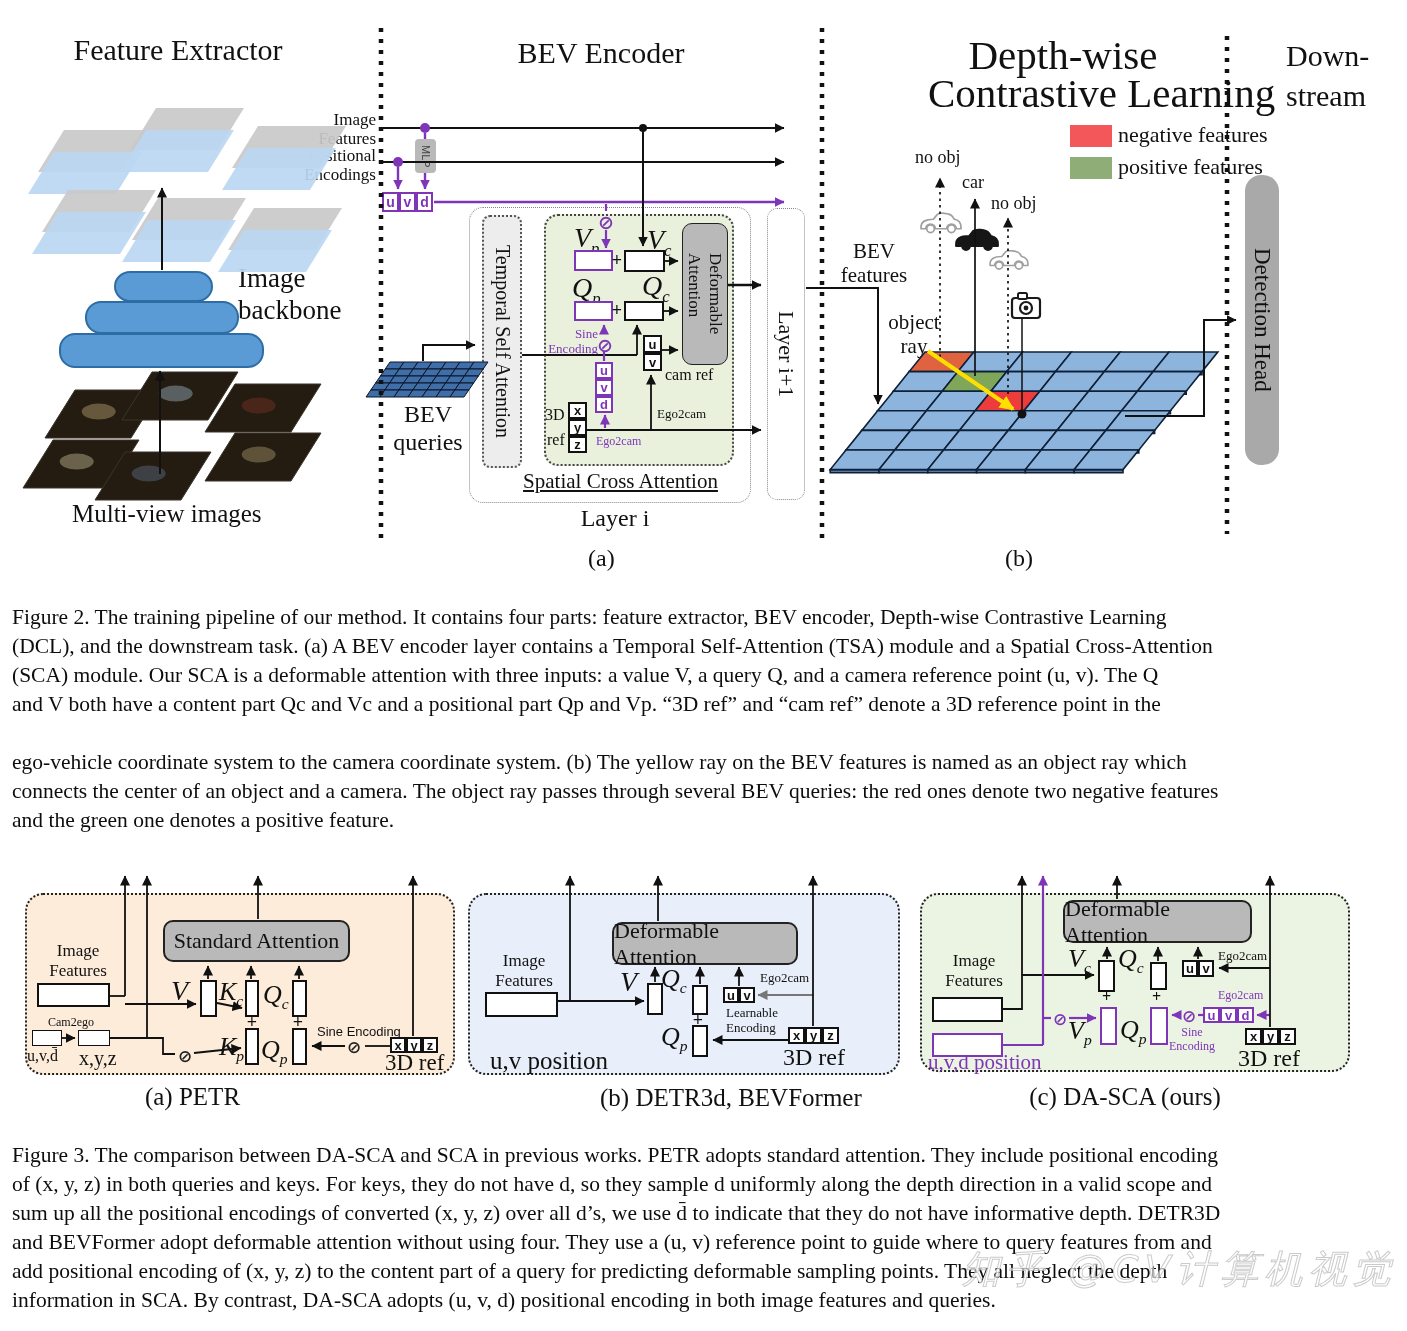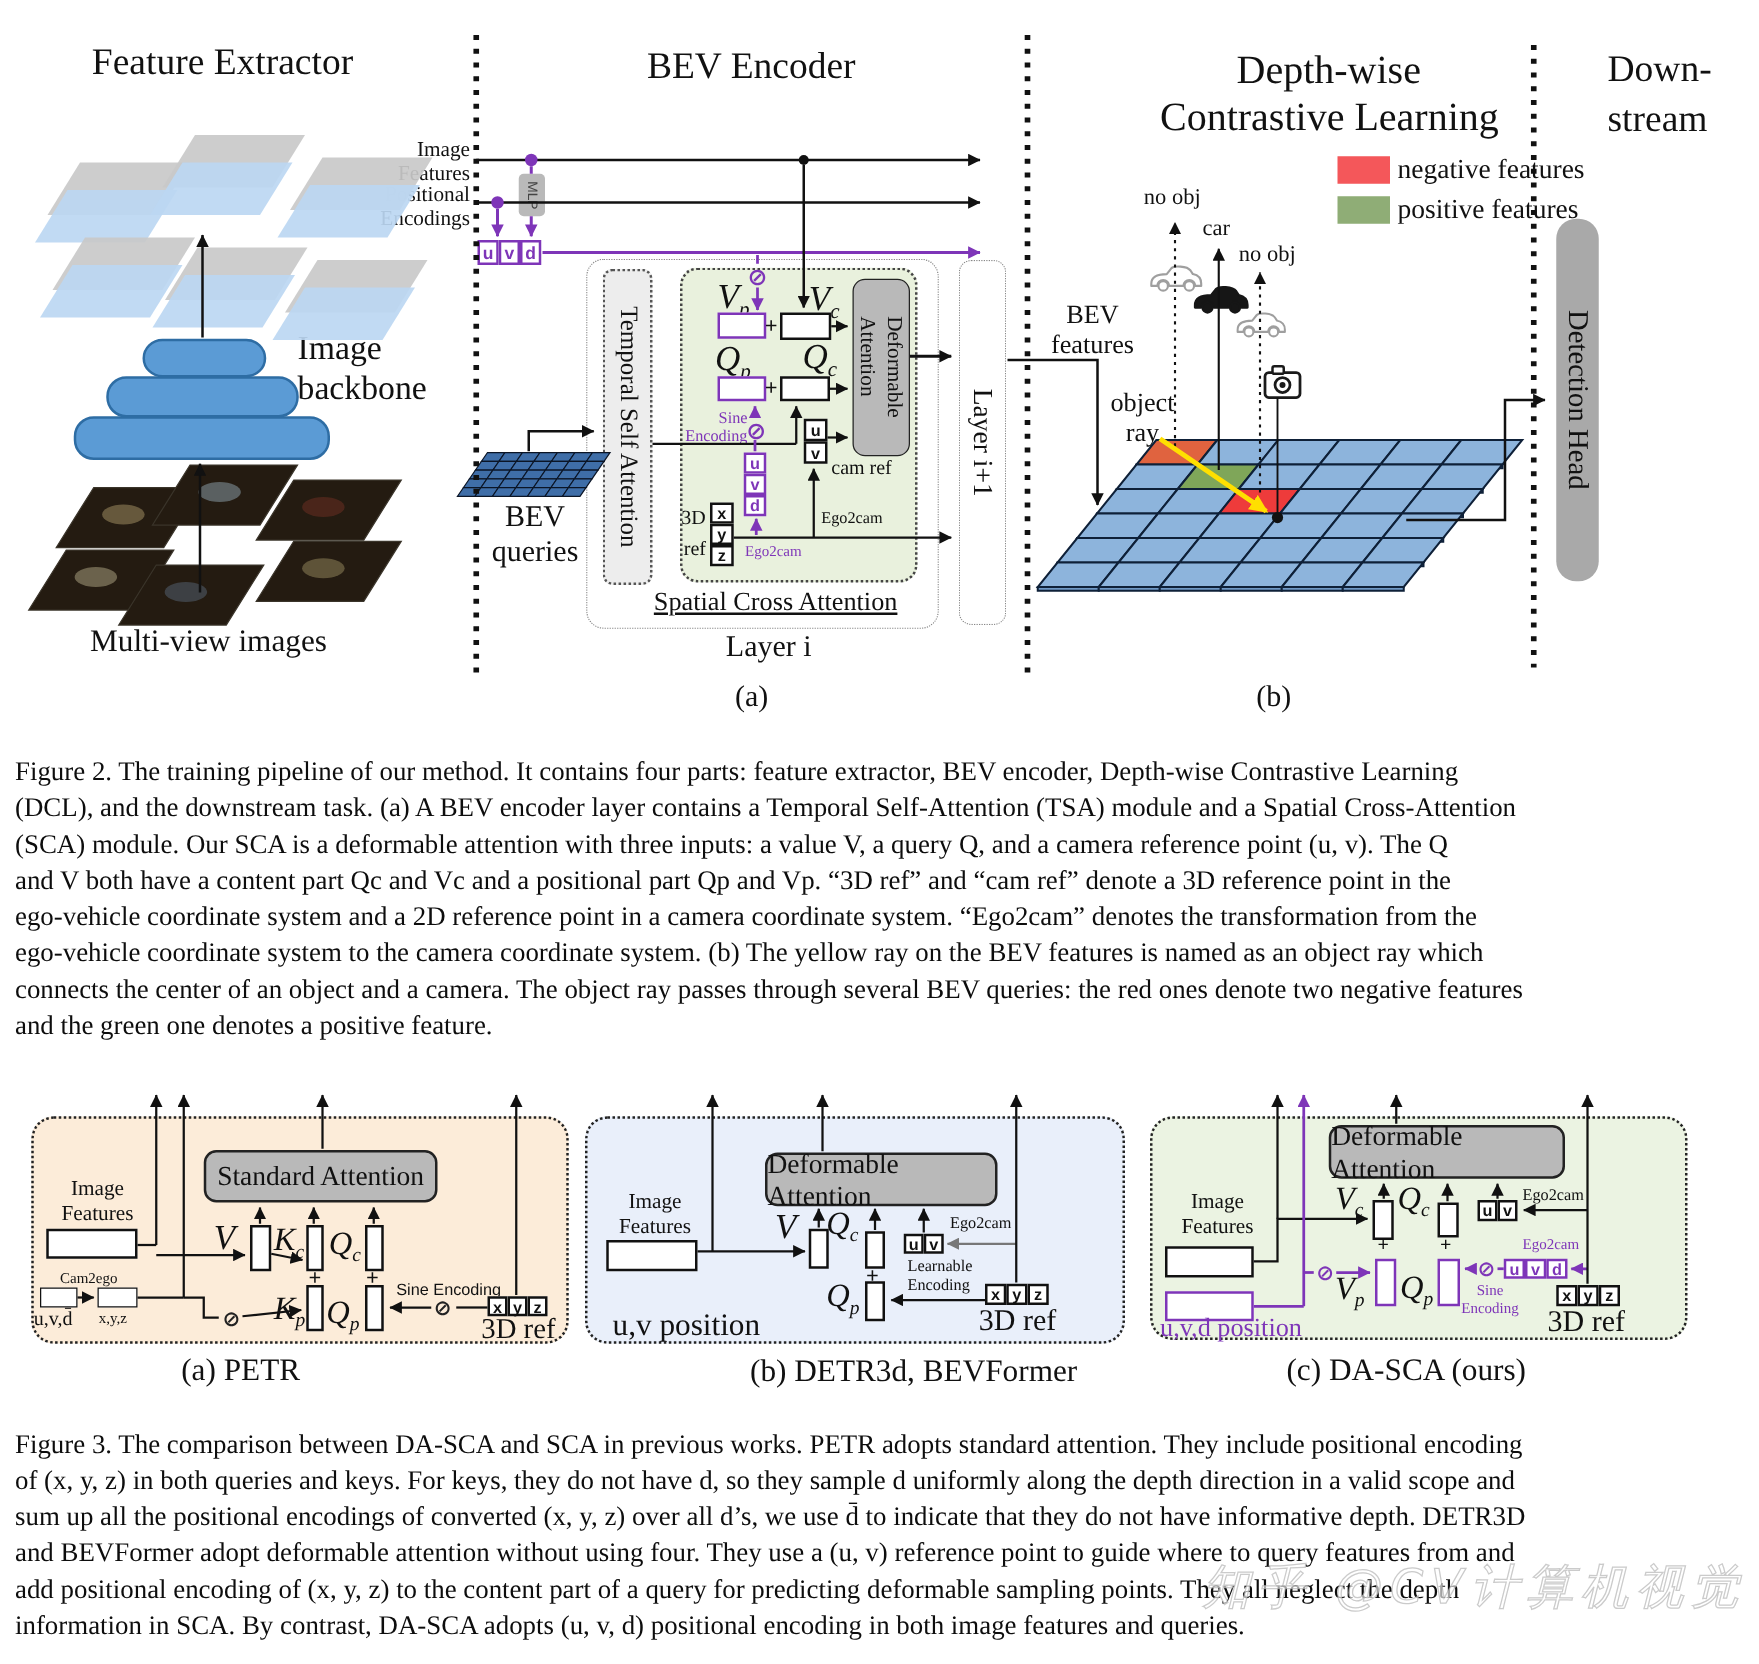--- a/index.html
+++ b/index.html
@@ -25,21 +25,21 @@
              color:rgba(255,255,255,0.62);-webkit-text-stroke:1px rgba(175,175,175,0.65);
              font-size:38px;letter-spacing:6px;z-index:9;}
 </style>
 </head>
 <body>
 
 <div id="page">
 
   <div class="t c" style="left:68px;top:33px;width:220px;font-size:30px;">Feature Extractor</div>
   <div class="t c" style="left:505px;top:36px;width:192px;font-size:30px;">BEV Encoder</div>
-  <div class="t c" style="left:928px;top:36px;width:270px;font-size:32px;line-height:38px;">
+  <div class="t c" style="left:928px;top:36px;width:270px;font-size:41px;line-height:38px;">
     <div>Depth-wise</div>
     <div>Contrastive Learning</div>
   </div>
   <div class="t" style="left:1286px;top:36px;width:100px;font-size:30px;line-height:40px;">
     <div>Down-</div>
     <div>stream</div>
   </div>
 
   <div class="t" style="left:238px;top:262px;font-size:27px;line-height:32px;">
     <div>Image</div>
@@ -137,42 +137,41 @@
   <div class="bx vbox" style="left: 1245px; top: 175px; width: 34px; height: 290px; border: none; border-radius: 16px; background: rgb(169, 169, 169);">
     <span class="vt" style="font-size:23px;">Detection Head</span>
   </div>
   <div class="t" style="left:588px;top:545px;font-size:24px;">(a)</div>
   <div class="t" style="left:1005px;top:545px;font-size:24px;">(b)</div>
 
   <div class="cap" style="left:12px;top:605px;">Figure 2. The training pipeline of our method. It contains four parts: feature extractor, BEV encoder, Depth-wise Contrastive Learning</div>
   <div class="cap" style="left:12px;top:634px;">(DCL), and the downstream task. (a) A BEV encoder layer contains a Temporal Self-Attention (TSA) module and a Spatial Cross-Attention</div>
   <div class="cap" style="left:12px;top:663px;">(SCA) module. Our SCA is a deformable attention with three inputs: a value V, a query Q, and a camera reference point (u, v). The Q</div>
   <div class="cap" style="left:12px;top:692px;">and V both have a content part Qc and Vc and a positional part Qp and Vp. “3D ref” and “cam ref” denote a 3D reference point in the</div>
-  <div class="cap" style="left:12px;top:721px;">ego-vehicle coordinate system and a 2D reference point in a camera coordinate system. “Ego2cam” denotes the transformation from the</div>
   <div class="cap" style="left:12px;top:750px;">ego-vehicle coordinate system to the camera coordinate system. (b) The yellow ray on the BEV features is named as an object ray which</div>
   <div class="cap" style="left:12px;top:779px;">connects the center of an object and a camera. The object ray passes through several BEV queries: the red ones denote two negative features</div>
   <div class="cap" style="left:12px;top:808px;">and the green one denotes a positive feature.</div>
 
   <div class="panel" style="left: 25px; top: 893px; width: 430px; height: 182px; background: rgb(252, 236, 217);"></div>
   <div class="panel" style="left: 468px; top: 893px; width: 432px; height: 182px; background: rgb(233, 239, 250);"></div>
   <div class="panel" style="left: 920px; top: 893px; width: 430px; height: 179px; background: rgb(235, 243, 226);"></div>
 
   <div class="bx vbox" style="left: 163px; top: 920px; width: 187px; height: 42px; border: 2px solid rgb(34, 34, 34); border-radius: 10px; font-size: 22px; background: rgb(185, 185, 185);">
     <span>Standard Attention</span>
   </div>
   <div class="t c" style="left:42px;top:941px;width:72px;font-size:17px;line-height:20px;">
     <div>Image</div>
     <div>Features</div>
   </div>
   <div class="bx" style="left:37px;top:983px;width:73px;height:24px;border:2px solid #111;"></div>
   <div class="t" style="left:48px;top:1015px;font-size:12px;">Cam2ego</div>
   <div class="bx" style="left:32px;top:1030px;width:30px;height:16px;border:1.8px solid #111;"></div>
   <div class="bx" style="left:78px;top:1030px;width:32px;height:16px;border:1.8px solid #111;"></div>
   <div class="t" style="left:27px;top:1047px;font-size:16px;">u,v,d̄</div>
-  <div class="t" style="left:79px;top:1047px;font-size:12px;">x,y,z</div>
+  <div class="t" style="left:79px;top:1047px;font-size:20px;">x,y,z</div>
   <span class="t mv" style="left:171px;top:975px;font-size:28px;"><i>V</i></span>
   <div class="bx" style="left:200px;top:980px;width:17px;height:37px;border:2px solid #111;"></div>
   <span class="t mv" style="left:219px;top:977px;font-size:26px;"><i>K</i><sub>c</sub></span>
   <div class="bx" style="left:245px;top:980px;width:14px;height:37px;border:2px solid #111;"></div>
   <span class="t mv" style="left:263px;top:980px;font-size:26px;"><i>Q</i><sub>c</sub></span>
   <div class="bx" style="left:292px;top:980px;width:15px;height:37px;border:2px solid #111;"></div>
   <div class="plus" style="left:244px;top:1012px;width:16px;">+</div>
   <div class="plus" style="left:290px;top:1012px;width:16px;">+</div>
   <span class="t mv" style="left:219px;top:1032px;font-size:26px;"><i>K</i><sub>p</sub></span>
   <div class="bx" style="left:245px;top:1028px;width:14px;height:37px;border:2px solid #111;"></div>

